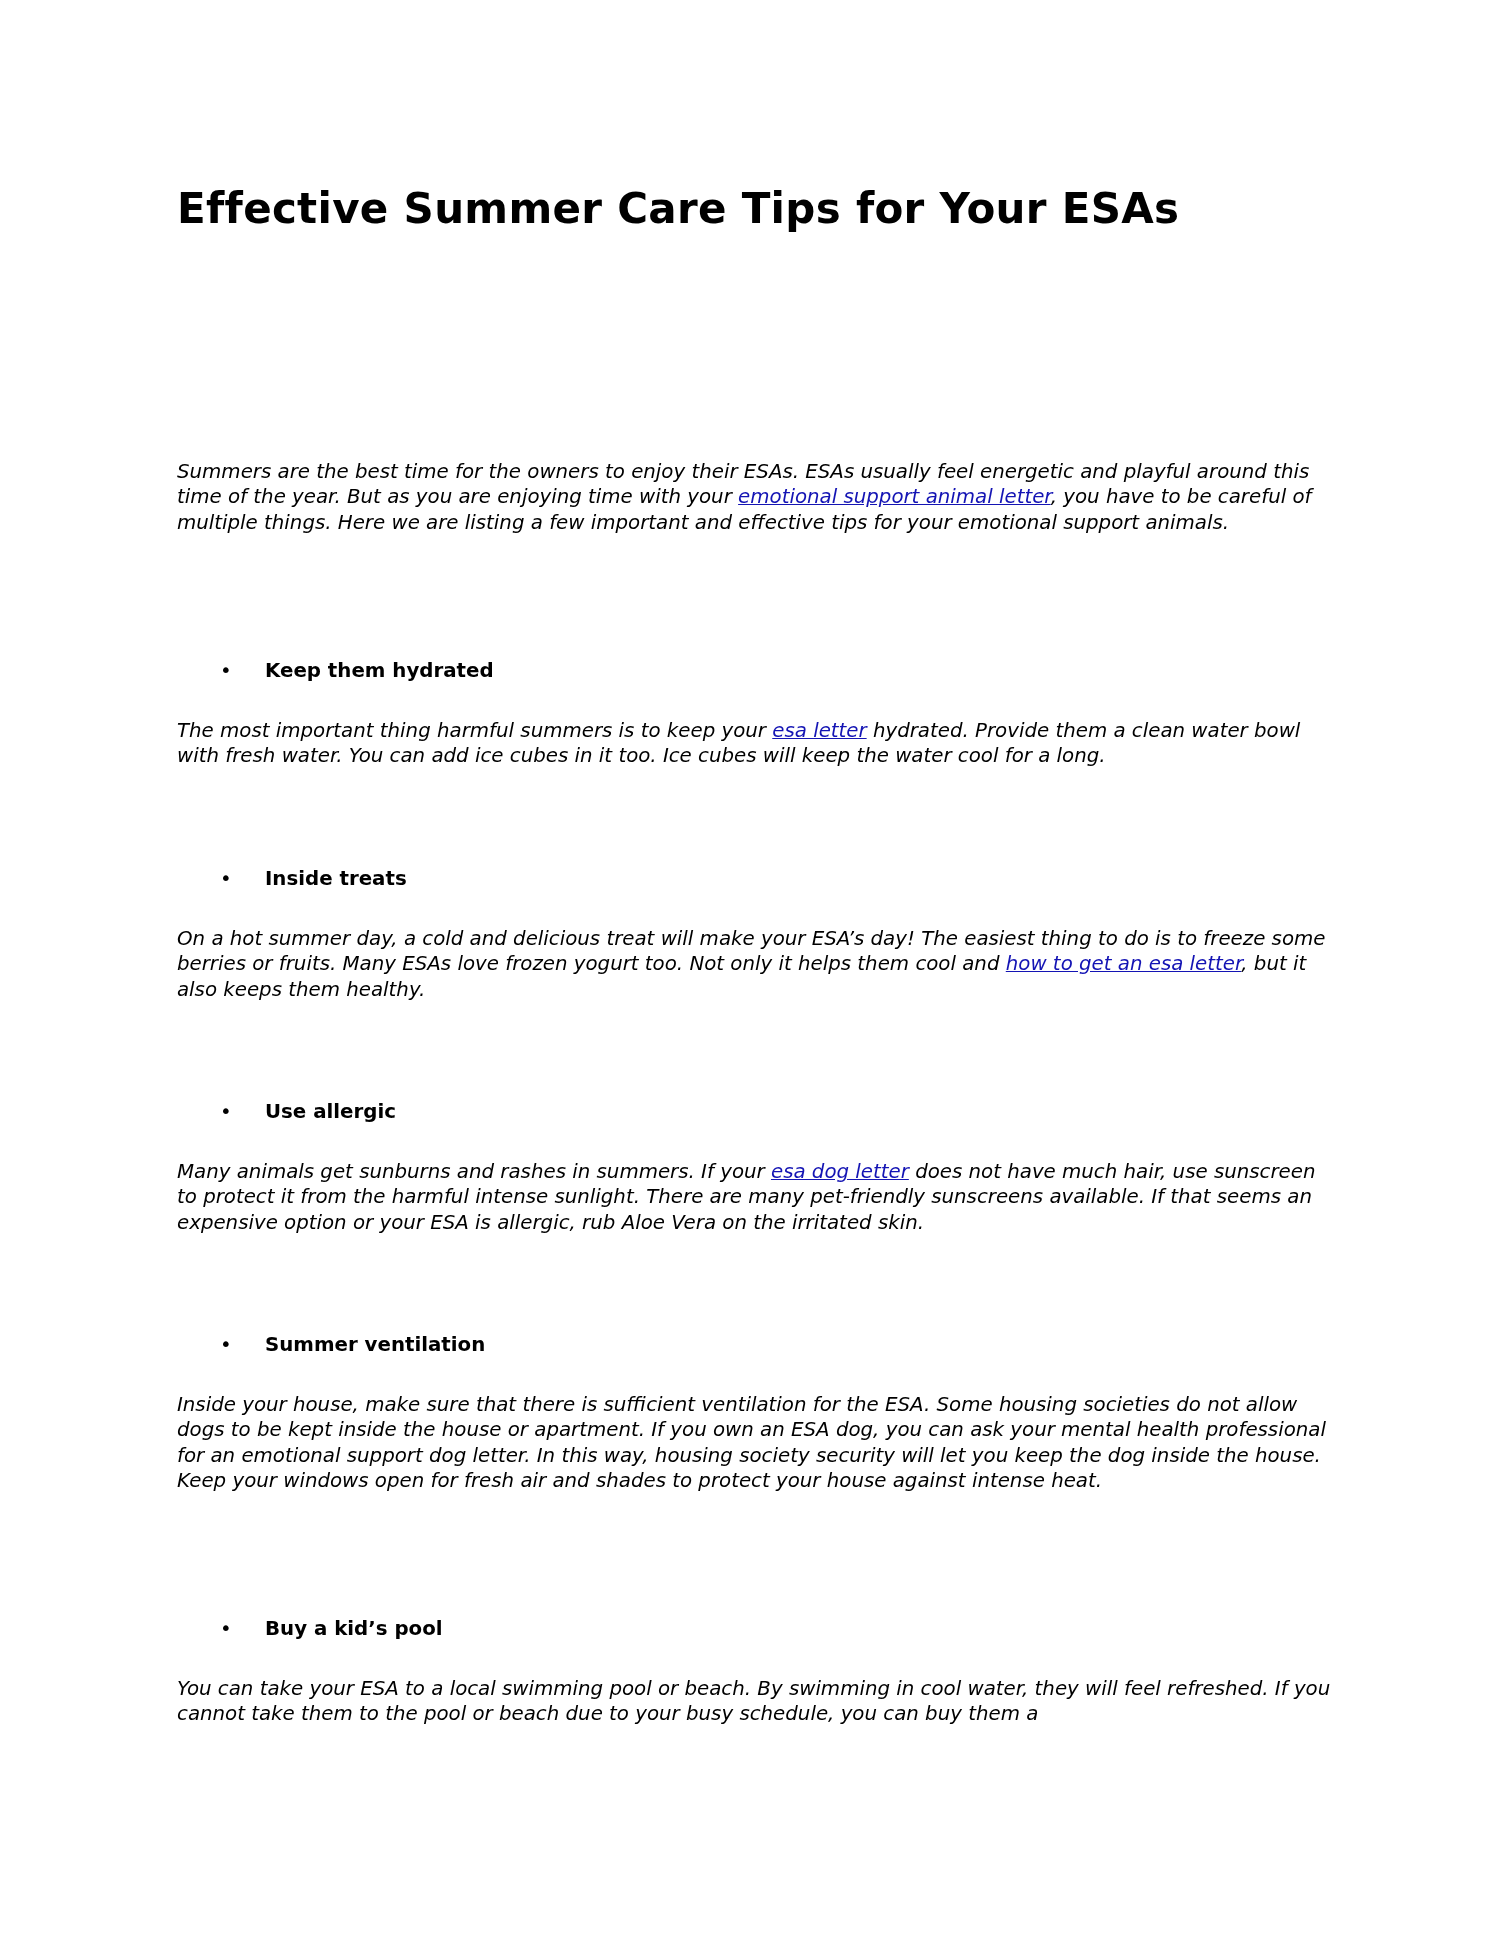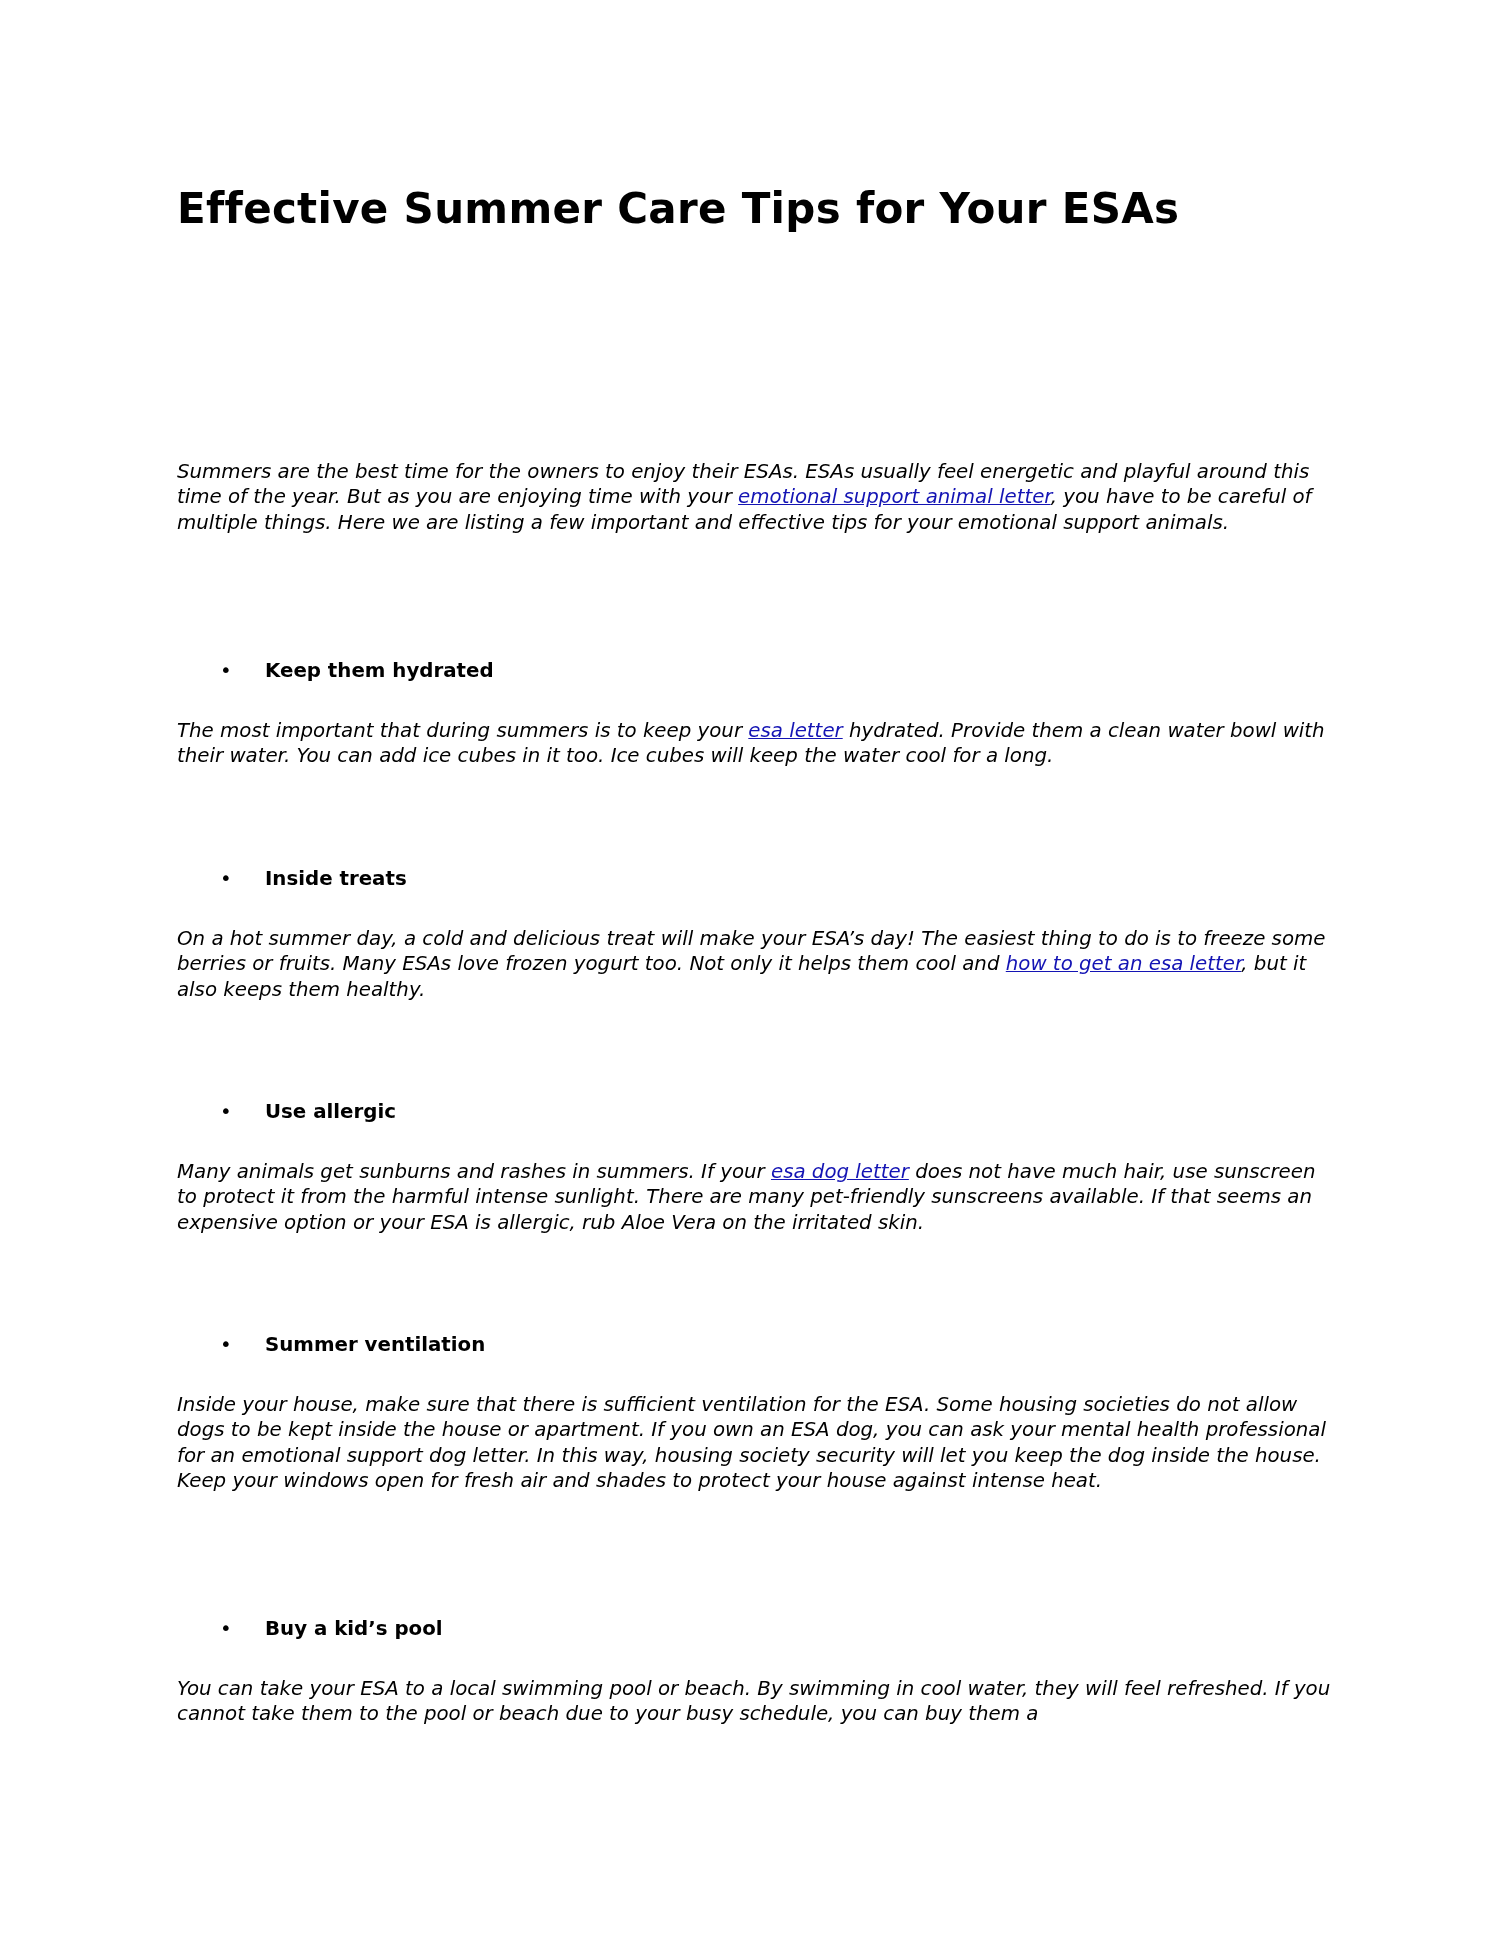--- a/index.html
+++ b/index.html
@@ -23,21 +23,21 @@
 <div class="page">
 
   <h1 class="title">Effective Summer Care Tips for Your ESAs</h1>
 
   <p class="para" style="top:459px"><span>Summers are the best time for the owners to enjoy their ESAs. ESAs usually feel energetic and playful around this time of the year. But as you are enjoying time with your </span><a class="link" href="#">emotional support animal letter</a><span>, you have to be careful of multiple things. Here we are listing a few important and effective tips for your emotional support animals.</span></p>
 
   <div class="bullet" style="top:658px">
     <span class="dot">•</span>
     <span class="label">Keep them hydrated</span>
   </div>
-  <p class="para" style="top:718px"><span>The most important that during summers is to keep your </span><a class="link" href="#">esa letter</a><span> hydrated. Provide them a clean water bowl with their water. You can add ice cubes in it too. Ice cubes will keep the water cool for a long.</span></p>
+  <p class="para" style="top:718px"><span>The most important thing harmful summers is to keep your </span><a class="link" href="#">esa letter</a><span> hydrated. Provide them a clean water bowl with fresh water. You can add ice cubes in it too. Ice cubes will keep the water cool for a long.</span></p>
 
   <div class="bullet" style="top:866px">
     <span class="dot">•</span>
     <span class="label">Inside treats</span>
   </div>
   <p class="para" style="top:926px"><span>On a hot summer day, a cold and delicious treat will make your ESA’s day! The easiest thing to do is to freeze some berries or fruits. Many ESAs love frozen yogurt too. Not only it helps them cool and </span><a class="link" href="#">how to get an esa letter</a><span>, but it also keeps them healthy.</span></p>
 
   <div class="bullet" style="top:1099px">
     <span class="dot">•</span>
     <span class="label">Use allergic</span>

